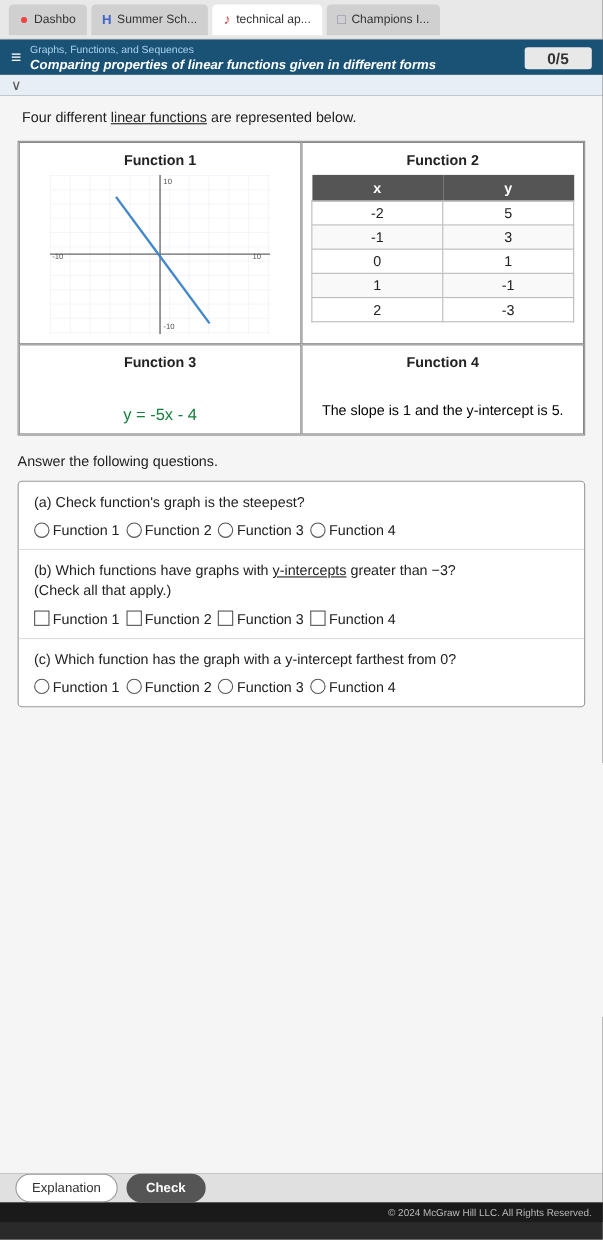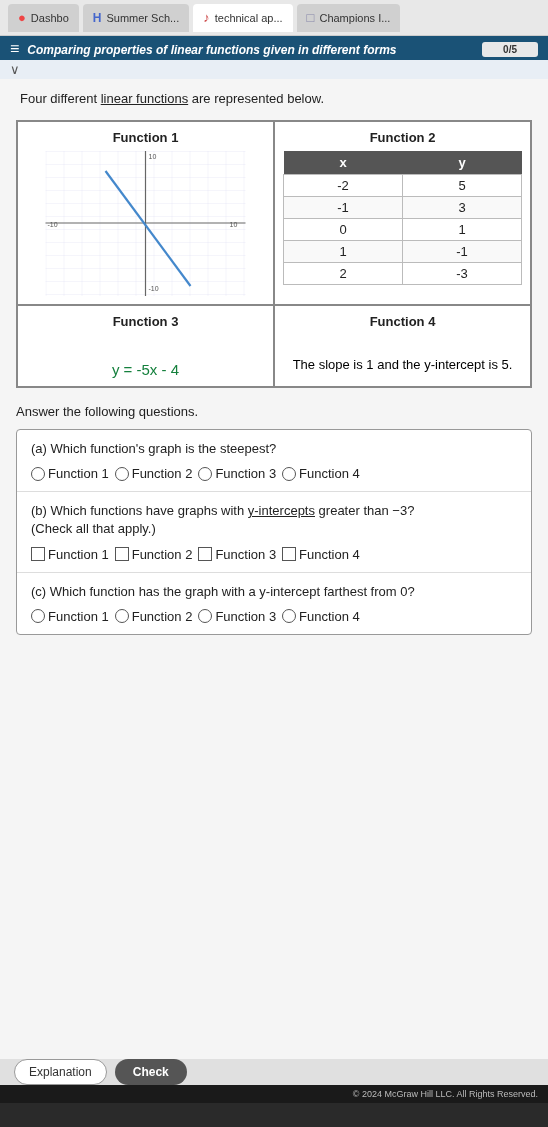--- a/index.html
+++ b/index.html
@@ -55,21 +55,21 @@
     .breadcrumb-title {
       font-size: 12px;
       color: white;
       font-weight: bold;
       margin-top: 1px;
       font-style: italic;
     }
     .progress-badge {
       background: #e8e8e8;
       color: #333;
-      font-size: 10px;
+      font-size: 14px;
       padding: 2px 21px;
       border-radius: 3px;
       font-weight: bold;
     }
     .menu-icon {
       color: white;
       font-size: 16px;
       margin-right: 8px;
       cursor: pointer;
     }
@@ -286,20 +286,21 @@
   <div class="tab-item">
     <span class="tab-icon-doc">□</span>
     <span>Champions I...</span>
   </div>
 </div>
 
 <div class="breadcrumb-bar">
   <div class="breadcrumb-left">
     <span class="menu-icon">≡</span>
     <div>
+      <div class="breadcrumb-text">Graphs, Functions, and Sequences</div>
       <div class="breadcrumb-title">Comparing properties of linear functions given in different forms</div>
     </div>
   </div>
   <div class="progress-badge">0/5</div>
 </div>
 
 <div class="chevron-area">
   <span class="chevron">∨</span>
 </div>
 
@@ -386,21 +387,21 @@
     </div>
 
   </div>
 
   <p style="font-size:13px; color:#222; margin-bottom:10px;">Answer the following questions.</p>
 
   <div class="questions-box">
 
     <div class="question-row">
       <div class="question-text">
-        (a) Which function's graph is the steepest?
+        (a) Check function's graph is the steepest?
       </div>
       <div class="radio-group">
         <label class="radio-option">
           <span class="radio-circle"></span>
           <span>Function 1</span>
         </label>
         <label class="radio-option">
           <span class="radio-circle"></span>
           <span>Function 2</span>
         </label>

